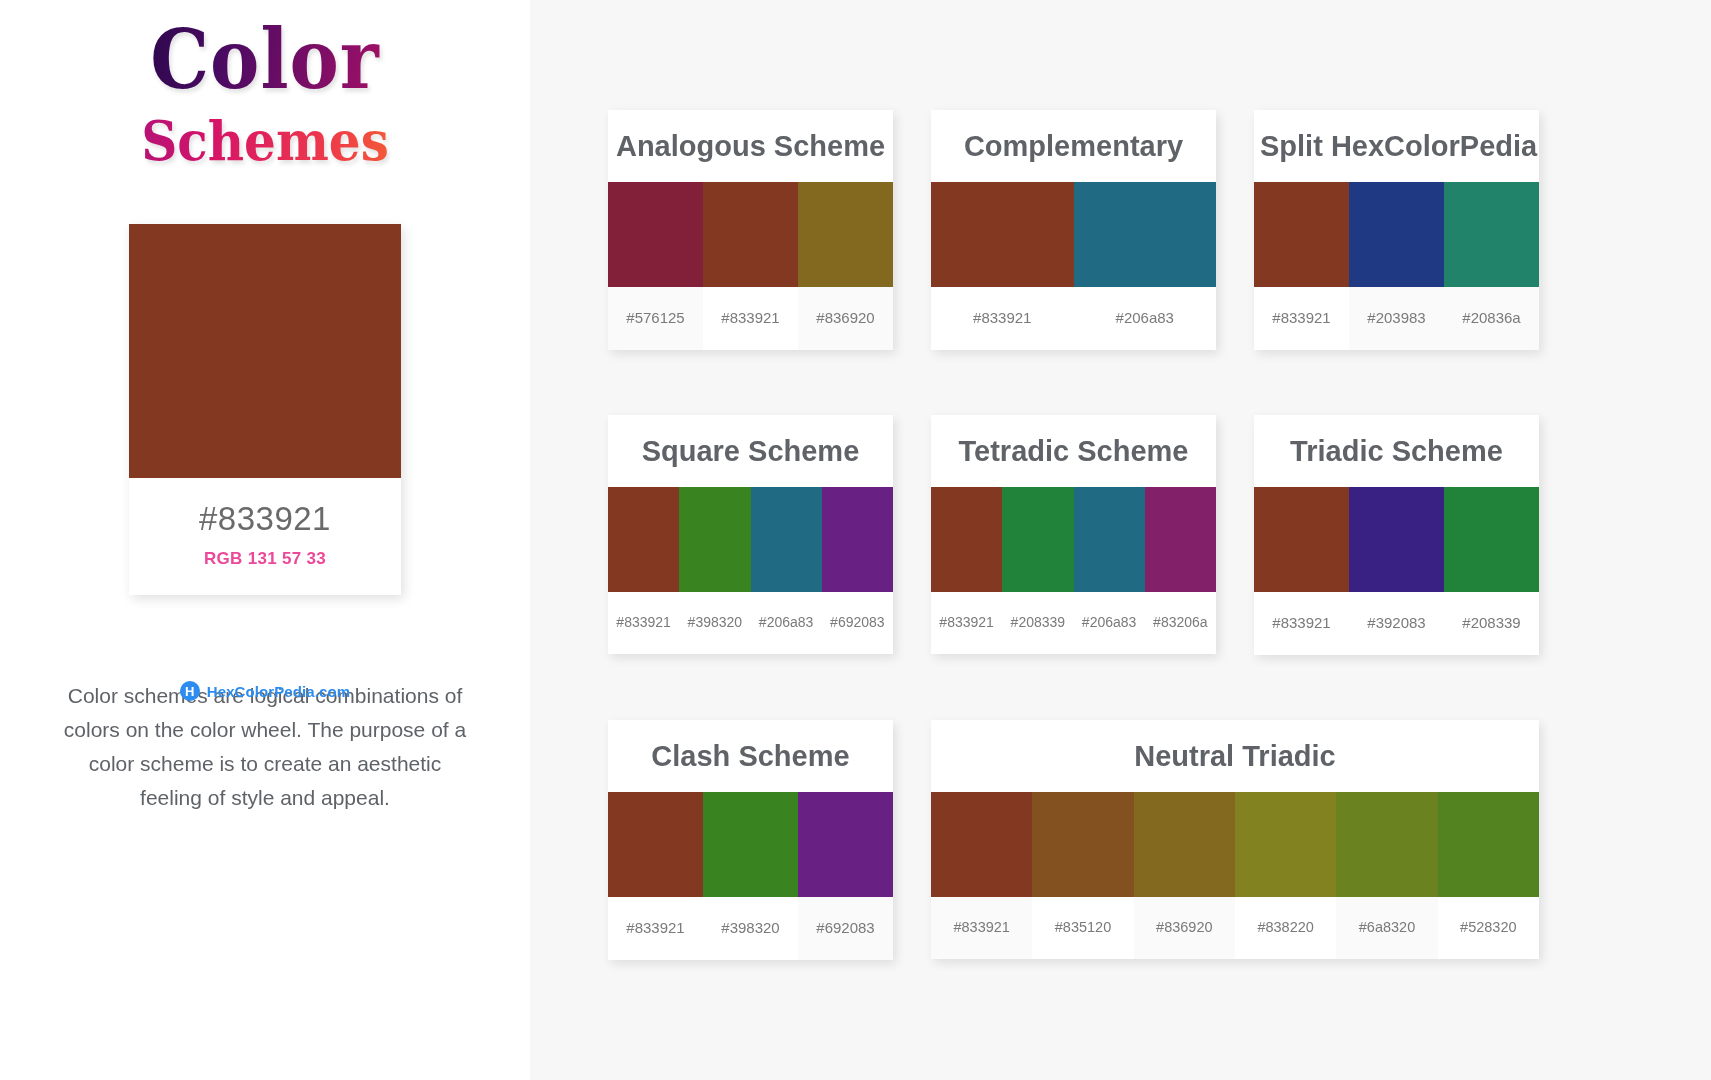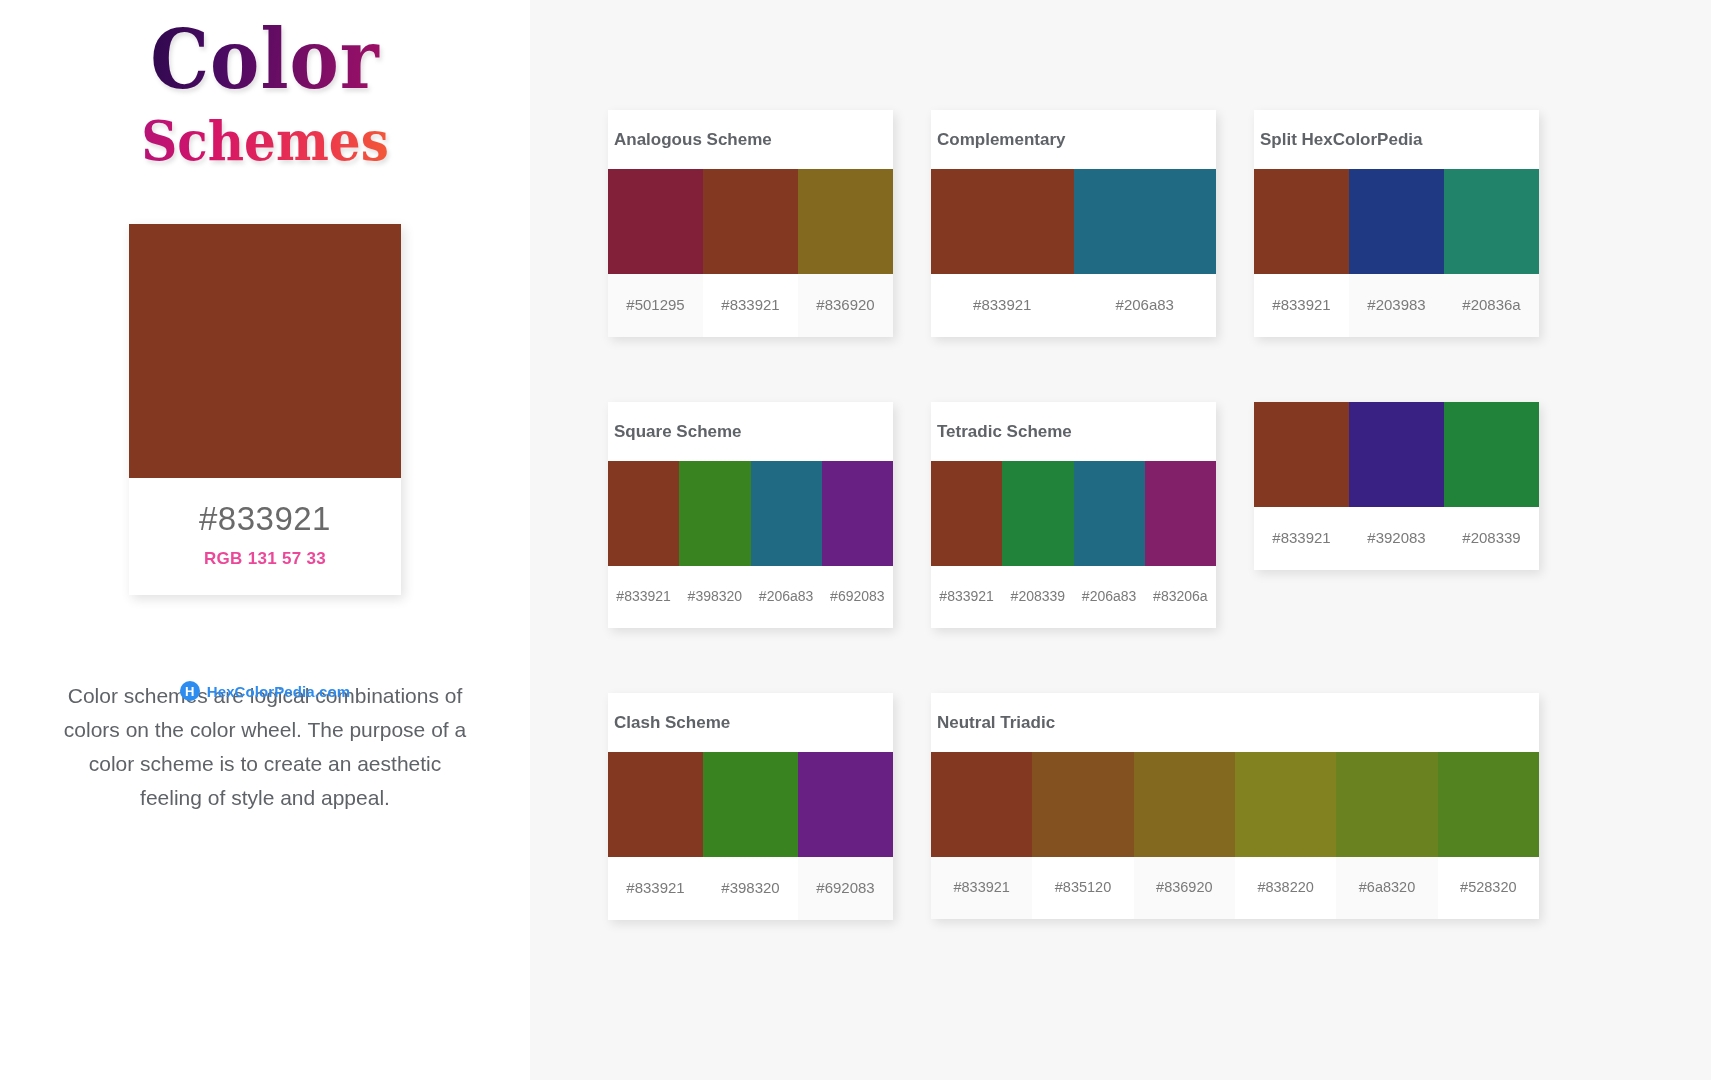--- a/index.html
+++ b/index.html
@@ -166,21 +166,22 @@
     box-shadow: 3px 4px 10px rgba(0,0,0,0.10);
     overflow: hidden;
   }
 
   .card.w3 { width: 285px; }
   .card.w2 { width: 285px; }
   .card.w4 { width: 285px; }
   .card.wide { width: 608px; }
 
   .card-title {
-    font-size: 17px;
+    text-align: center;
+    font-size: 29px;
     font-weight: 700;
     color: #5f6368;
     padding: 20px 6px 19px 6px;
     white-space: nowrap;
     overflow: hidden;
   }
 
   .swatch-row {
     display: flex;
     height: 105px;
@@ -245,21 +246,21 @@
 
       <div class="row">
         <div class="card w3">
           <div class="card-title">Analogous Scheme</div>
           <div class="swatch-row">
             <div class="swatch" style="background: rgb(131, 32, 57);"></div>
             <div class="swatch" style="background: rgb(131, 57, 33);"></div>
             <div class="swatch" style="background: rgb(131, 105, 32);"></div>
           </div>
           <div class="label-row">
-            <div class="label alt">#501295</div>
+            <div class="label alt">#576125</div>
             <div class="label plain">#833921</div>
             <div class="label alt">#836920</div>
           </div>
         </div>
 
         <div class="card w2">
           <div class="card-title">Complementary</div>
           <div class="swatch-row">
             <div class="swatch" style="background: rgb(131, 57, 33);"></div>
             <div class="swatch" style="background: rgb(32, 106, 131);"></div>
@@ -312,20 +313,21 @@
           </div>
           <div class="label-row">
             <div class="label plain">#833921</div>
             <div class="label plain">#208339</div>
             <div class="label plain">#206a83</div>
             <div class="label plain">#83206a</div>
           </div>
         </div>
 
         <div class="card w3">
+          <div class="card-title">Triadic Scheme</div>
           <div class="swatch-row">
             <div class="swatch" style="background: rgb(131, 57, 33);"></div>
             <div class="swatch" style="background: rgb(57, 32, 131);"></div>
             <div class="swatch" style="background: rgb(32, 131, 57);"></div>
           </div>
           <div class="label-row">
             <div class="label plain">#833921</div>
             <div class="label plain">#392083</div>
             <div class="label plain">#208339</div>
           </div>

